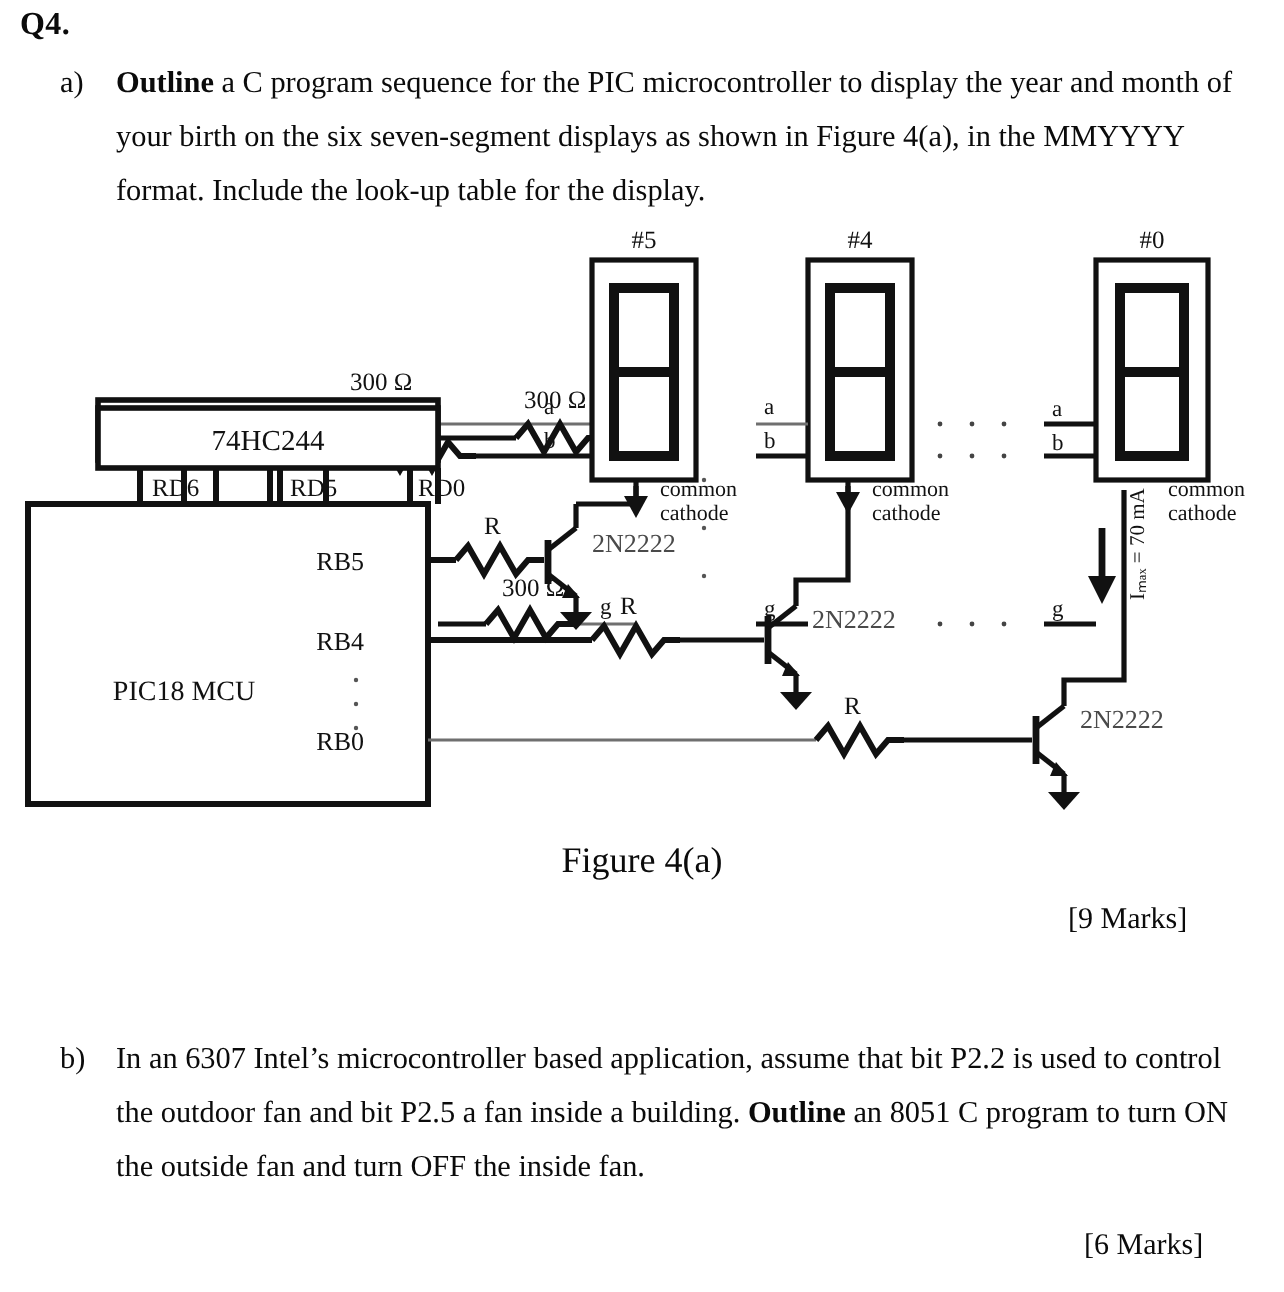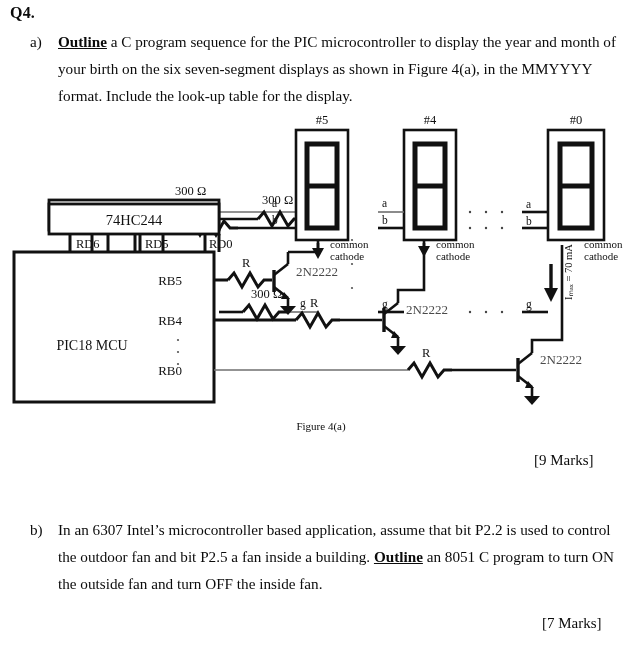--- a/index.html
+++ b/index.html
@@ -18,25 +18,25 @@
     position:absolute;left:10px;top:4px;
     font-weight:bold;font-size:16px;letter-spacing:0.2px;
   }
   .para{
     position:absolute;
     font-size:15.2px;
     line-height:27px;
     text-align:left;
   }
   .para .marker{position:absolute;left:-28px;top:0;}
-  .bold{font-weight:bold;text-decoration:underline;}
+  .bold{font-weight:bold;}
 
   .fig-caption{
     position:absolute;left:0;top:420px;width:642px;
-    text-align:center;font-size:11px;
+    text-align:center;font-size:18px;
   }
   .marks{
     position:absolute;font-size:15px;
   }
 
   
   .diagram{position:absolute;left:0;top:112px;width:642px;height:300px;}
   .diagram svg{display:block;}
   .lbl{font-family:"Liberation Serif", serif;fill:#111;}
   .lbl-gray{fill:#4a4a4a;}
@@ -292,15 +292,15 @@
 
   <div class="fig-caption">Figure 4(a)</div>
 
   <div class="marks" style="left:534px;top:452px;">[9 Marks]</div>
 
   <div class="para" style="left:58px;top:516px;width:572px;">
     <span class="marker">b)</span>
     <span>In an 6307 Intel’s microcontroller based application, assume that bit P2.2 is used to control the outdoor fan and bit P2.5 a fan inside a building.  </span><span class="bold">Outline</span><span> an 8051 C program to turn ON the outside fan and turn OFF the inside fan.</span>
   </div>
 
-  <div class="marks" style="left:542px;top:615px;">[7 Marks]</div>
+  <div class="marks" style="left:542px;top:615px;">[6 Marks]</div>
 
 </div>
 
 </body></html>

